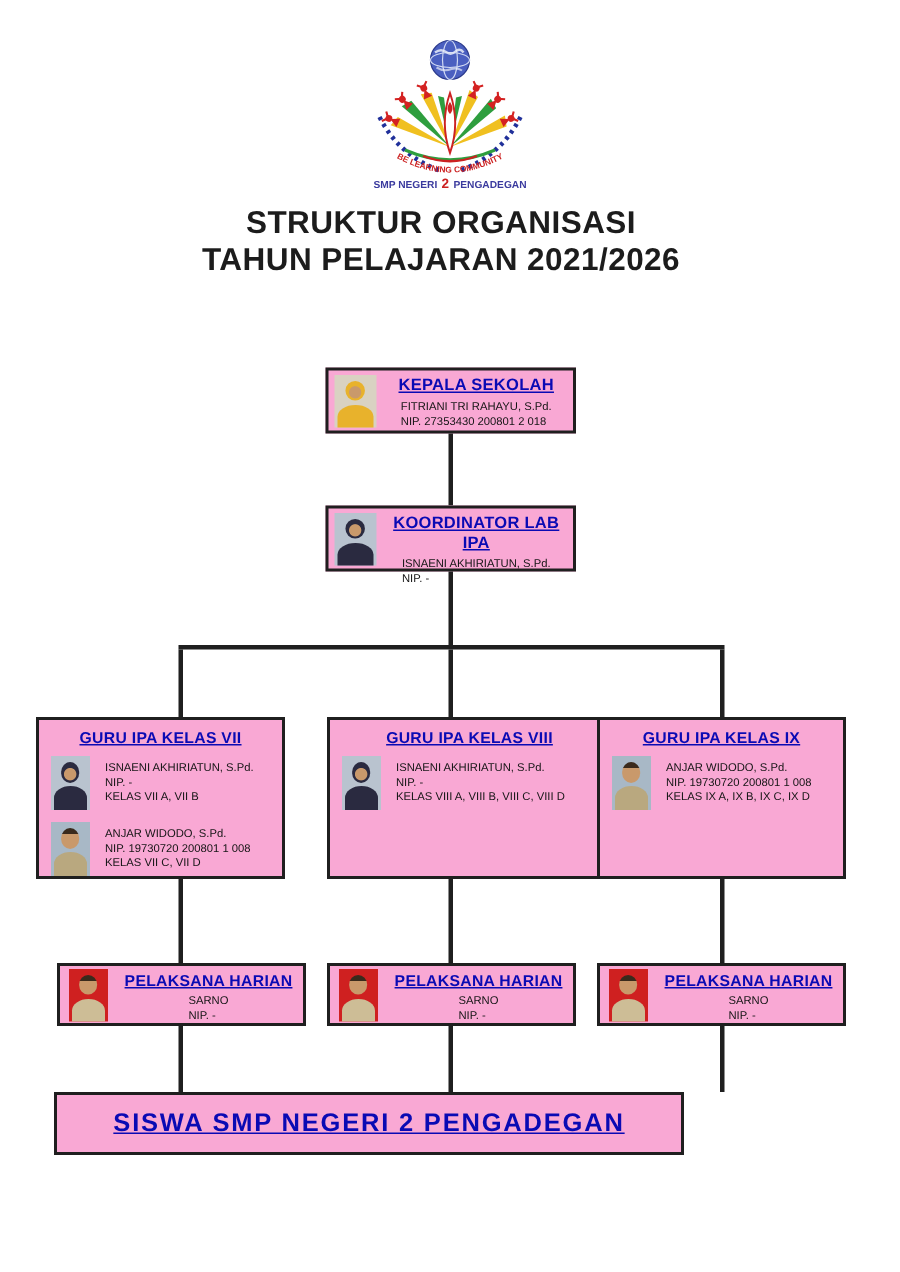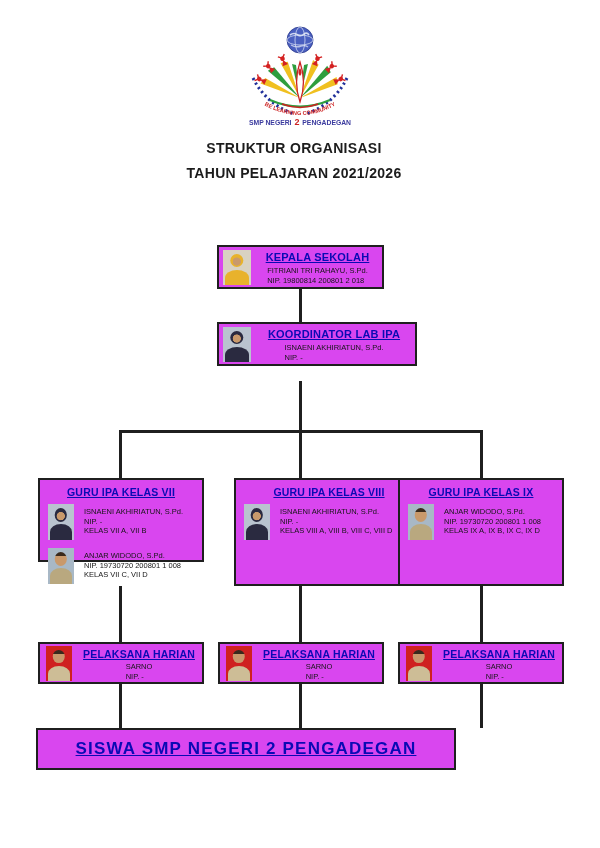--- a/index.html
+++ b/index.html
@@ -1,22 +1,22 @@
 <!DOCTYPE html>
 <html><head>
 <meta charset="utf-8">
 <style>
   html,body { margin:0; padding:0; background:#ffffff; }
   .page {
     position:relative; width:600px; height:848px; background:#ffffff;
     font-family:"Liberation Sans", sans-serif; overflow:hidden;
   }
   .main-title { position:absolute; top:136px; left:0; width:588px; text-align:center;
-    font-weight:bold; font-size:14px; line-height:25px; color:#1c1c1c; letter-spacing:0.3px; }
-  .box { position:absolute; background:#d946ef; border:2px solid #1f1f1f; box-sizing:border-box; }
+    font-weight:bold; font-size:21px; line-height:25px; color:#1c1c1c; letter-spacing:0.3px; }
+  .box { position:absolute; background:#f9a8d4; border:2px solid #1f1f1f; box-sizing:border-box; }
   .line { position:absolute; background:#1f1f1f; }
   .box-title { color:#0a0ab4; font-weight:bold; text-decoration:underline; text-align:center; }
   .t11 { font-size:11px; line-height:13px; letter-spacing:0.2px; }
   .t10 { font-size:10.5px; line-height:12px; letter-spacing:0.2px; }
   .small { font-size:7.5px; line-height:9.6px; color:#151515; }
   .center-wrap { text-align:center; }
   .center-wrap .inner { display:inline-block; text-align:left; margin-top:2px; }
   
   .photo { position:absolute; background:var(--bg,#cfd6dd); overflow:hidden; }
   .photo .head { position:absolute; left:50%; transform:translateX(-50%); top:12%;
@@ -137,48 +137,48 @@
 
   <div class="box" style="left:217px; top:245px; width:167px; height:44px;">
     <div class="photo p-kepala" style="left:4px; top:3px; width:28px; height:35px;">
         <span class="head"></span>
         <span class="torso"></span>
       </div>
     <div style="margin-left:34px;">
       <div class="box-title t11" style="padding-top:4px;">KEPALA SEKOLAH</div>
       <div class="center-wrap"><div class="inner small">
         <div>FITRIANI TRI RAHAYU, S.Pd.</div>
-        <div>NIP. 19800814 200801 2 018</div>
+        <div>NIP. 27353430 200801 2 018</div>
       </div></div>
     </div>
   </div>
 
   <div class="line" style="left:299px; top:289px; width:3px; height:48px;"></div>
 
-  <div class="box" style="left:217px; top:322px; width:200px; height:44px;">
+  <div class="box" style="left:217px; top:337px; width:167px; height:44px;">
     <div class="photo p-hijab" style="left:4px; top:3px; width:28px; height:35px;">
         <span class="head"></span>
         <span class="torso"></span>
       </div>
     <div style="margin-left:34px;">
       <div class="box-title t11" style="padding-top:4px;">KOORDINATOR LAB IPA</div>
       <div class="center-wrap"><div class="inner small">
         <div>ISNAENI AKHIRIATUN, S.Pd.</div>
         <div>NIP. -</div>
       </div></div>
     </div>
   </div>
 
   <div class="line" style="left:299px; top:381px; width:3px; height:49px;"></div>
   <div class="line" style="left:119px; top:430px; width:364px; height:3px;"></div>
   <div class="line" style="left:119px; top:433px; width:3px; height:45px;"></div>
   <div class="line" style="left:299px; top:433px; width:3px; height:45px;"></div>
   <div class="line" style="left:480px; top:433px; width:3px; height:45px;"></div>
 
-  <div class="box" style="left:38px; top:478px; width:166px; height:84px;">
+  <div class="box" style="left:24px; top:478px; width:166px; height:108px;">
     <div class="box-title t10 guru-title">GURU IPA KELAS VII</div>
     <div class="member" style="top:24px;">
       <div class="photo p-hijab">
           <span class="head"></span>
           <span class="torso"></span>
         </div>
       <div class="mtext small">
         <div>ISNAENI AKHIRIATUN, S.Pd.</div>
         <div>NIP. -</div>
         <div>KELAS VII A, VII B</div>
@@ -190,21 +190,21 @@
           <span class="torso"></span>
         </div>
       <div class="mtext small">
         <div>ANJAR WIDODO, S.Pd.</div>
         <div>NIP. 19730720 200801 1 008</div>
         <div>KELAS VII C, VII D</div>
       </div>
     </div>
   </div>
 
-  <div class="box" style="left:234px; top:478px; width:190px; height:108px;">
+  <div class="box" style="left:218px; top:478px; width:190px; height:108px;">
     <div class="box-title t10 guru-title">GURU IPA KELAS VIII</div>
     <div class="member" style="top:24px;">
       <div class="photo p-hijab">
           <span class="head"></span>
           <span class="torso"></span>
         </div>
       <div class="mtext small">
         <div>ISNAENI AKHIRIATUN, S.Pd.</div>
         <div>NIP. -</div>
         <div>KELAS VIII A, VIII B, VIII C, VIII D</div>

